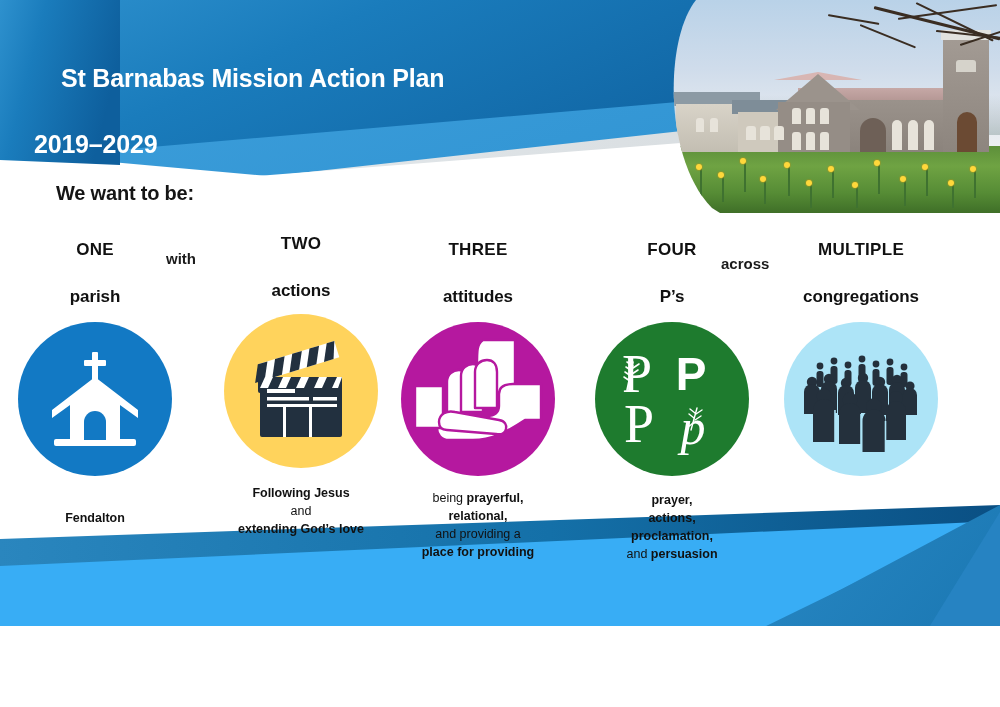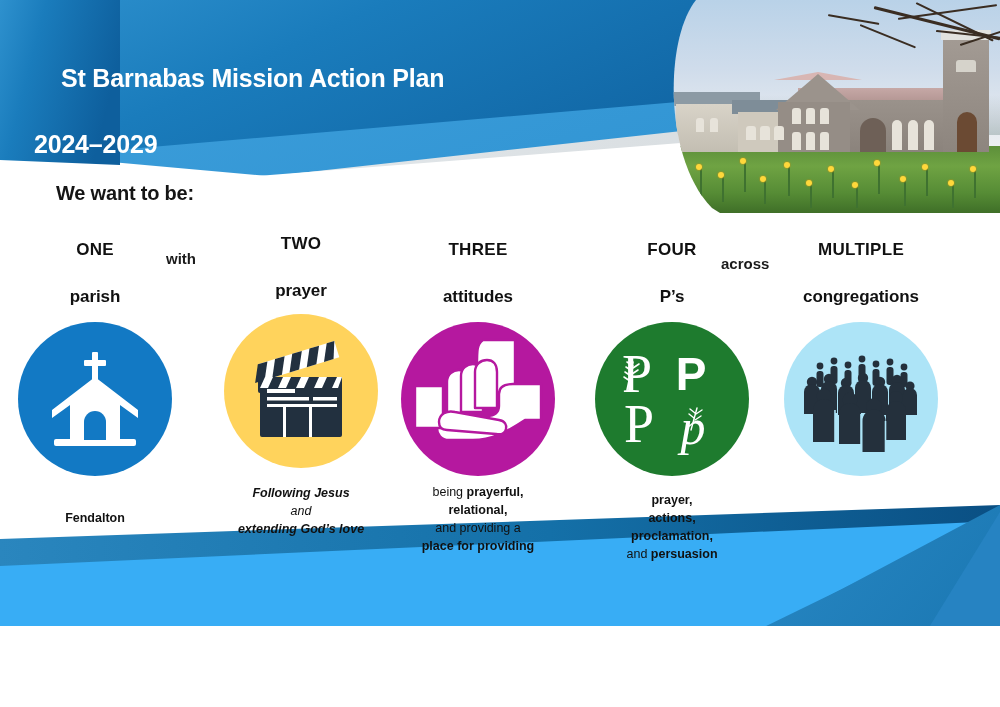--- a/index.html
+++ b/index.html
@@ -190,24 +190,24 @@
     line-height: 1.42;
     color: #111111;
   }
   .pillar-caption .b { font-weight: bold; }
   .pillar-caption .r { font-weight: normal; }
 
   
   #pillar-0 .pillar-title { padding-top: 6px; }
   #pillar-0 .circle { margin-top: 13px; }
   #pillar-0 .pillar-caption { margin-top: 34px; }
-  #pillar-1 .pillar-caption { margin-top: 17px; font-style: italic; }
+  #pillar-1 .pillar-caption { margin-top: 17px; }
   #pillar-2 .pillar-title { padding-top: 6px; }
   #pillar-2 .circle { margin-top: 13px; }
-  #pillar-2 .pillar-caption { margin-top: 8px; }
+  #pillar-2 .pillar-caption { margin-top: 14px; }
   #pillar-3 .pillar-title { padding-top: 6px; }
   #pillar-3 .circle { margin-top: 13px; }
   #pillar-3 .pillar-caption { margin-top: 16px; }
   #pillar-4 .pillar-title { padding-top: 6px; }
   #pillar-4 .circle { margin-top: 13px; }
 </style>
 </head>
 <body>
 
 <div id="poster">
@@ -252,21 +252,21 @@
 
     <path d="M 0 566 L 1000 521 L 1000 707 L 0 707 Z" fill="#38ADF5"></path>
 
     <path d="M 1000 505 L 1000 690 L 760 707 L 1000 707 L 1000 707 L 762 707 L 620 707 Z" fill="url(#gradFootMid)"></path>
     <path d="M 1000 512 L 1000 688 L 905 707 L 600 707 Z" fill="url(#gradFootMid)"></path>
     <path d="M 1000 512 L 1000 700 L 965 707 L 880 707 Z" fill="#2683C2"></path>
   </svg>
 
   <div class="header-text">
     <span>St Barnabas Mission Action Plan</span>
-    <span class="line2">2024–2029</span>
+    <span class="line2">2019–2029</span>
   </div>
 
   <div class="photo-wrap">
     <div class="photo">
       <div class="sky"></div>
       <div class="haze"></div>
       <div class="grass"></div>
 
       <div class="annex-roof"></div>
       <div class="annex"></div>
@@ -360,21 +360,21 @@
       </svg>
     </div>
     <div class="pillar-caption">
       <span class="b">Fendalton</span>
     </div>
   </div>
 
   <div class="pillar" id="pillar-1">
     <div class="pillar-title">
       <span class="big">TWO</span>
-      <span class="sub">prayer</span>
+      <span class="sub">actions</span>
     </div>
     <div class="circle" style="background:#FFD35C">
       <svg width="116" height="116" viewBox="0 0 116 116">
 
         <rect x="17" y="48" width="82" height="56" rx="2" fill="#22303F"></rect>
         <rect x="24" y="56" width="28" height="4" fill="#ffffff"></rect>
         <rect x="24" y="64" width="42" height="3.5" fill="#ffffff"></rect>
         <rect x="70" y="64" width="24" height="3.5" fill="#ffffff"></rect>
         <rect x="24" y="71" width="70" height="3" fill="#ffffff"></rect>
         <rect x="40" y="74" width="3" height="30" fill="#ffffff"></rect>

